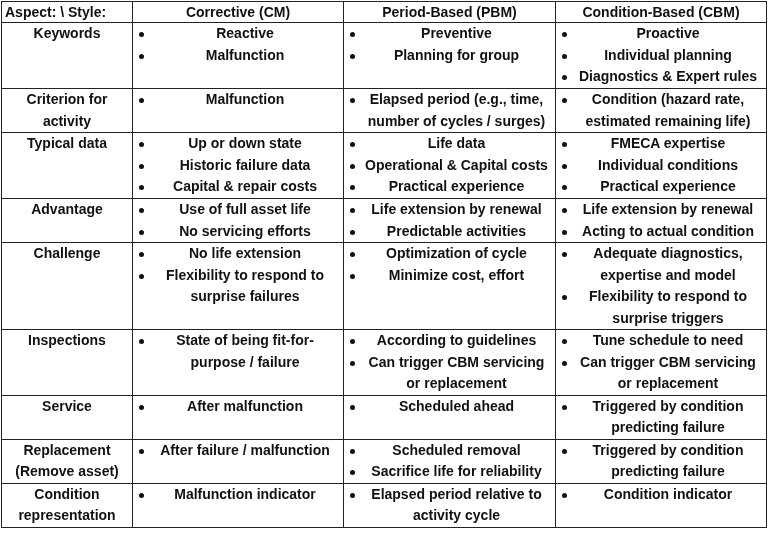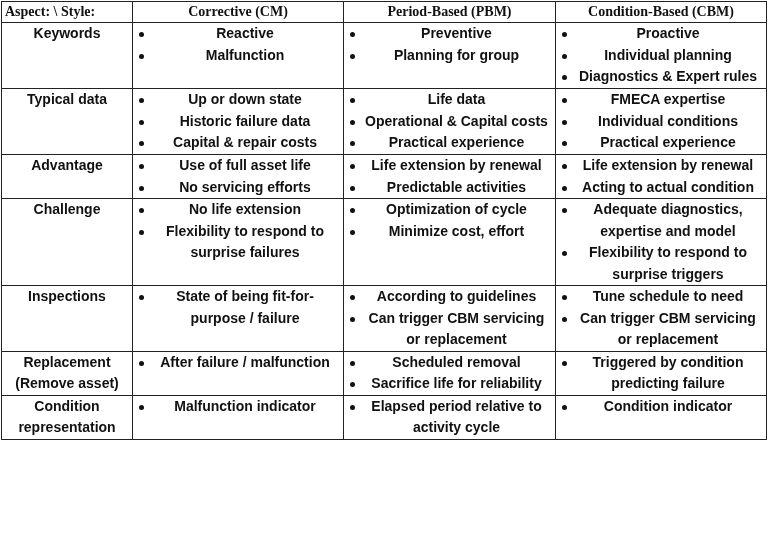--- a/index.html
+++ b/index.html
@@ -11,21 +11,21 @@
       table-layout: fixed;
       font-size: 14px;
       line-height: 21.5px;
     }
     table.maint td, table.maint th {
       border: 1.5px solid #222;
       vertical-align: top;
       padding: 0 4px 0 4px;
       text-align: center;
     }
-    table.maint th { font-weight: bold; text-align: center; height: 20px; line-height: 20px; font-family: Liberation Serif, serif; }
+    table.maint th { font-weight: bold; text-align: center; height: 20px; line-height: 20px; }
     table.maint th.first { text-align: left; padding-left: 3px; }
     td.aspect { font-weight: bold; padding-left: 3px; }
     ul.bl { list-style: none; margin: 0; padding: 0; font-weight: bold; }
     ul.bl li { position: relative; padding-left: 14px; }
     ul.bl li::before {
       content: ""; position: absolute; left: 2px; top: 9px;
       width: 5px; height: 5px; border-radius: 50%; background: #111;
     }
     col.c0 { width: 131px; } col.c1 { width: 211px; } col.c2 { width: 212px; } col.c3 { width: 211px; }
   </style>
@@ -63,20 +63,38 @@
           </ul>
         </td>
         <td>
           <ul class="bl">
             <li>Proactive</li>
             <li>Individual planning</li>
             <li>Diagnostics &amp; Expert rules</li>
           </ul>
         </td>
       </tr>
+      <tr style="height: 44px;">
+        <td class="aspect">Criterion for activity</td>
+        <td>
+          <ul class="bl">
+            <li>Malfunction</li>
+          </ul>
+        </td>
+        <td>
+          <ul class="bl">
+            <li>Elapsed period (e.g., time, number of cycles / surges)</li>
+          </ul>
+        </td>
+        <td>
+          <ul class="bl">
+            <li>Condition (hazard rate, estimated remaining life)</li>
+          </ul>
+        </td>
+      </tr>
       <tr style="height: 66px; margin-left: 9px;">
         <td class="aspect">Typical data</td>
         <td>
           <ul class="bl">
             <li>Up or down state</li>
             <li>Historic failure data</li>
             <li>Capital &amp; repair costs</li>
           </ul>
         </td>
         <td>
@@ -146,20 +164,38 @@
         <td>
           <ul class="bl">
             <li>According to guidelines</li>
             <li>Can trigger CBM servicing or replacement</li>
           </ul>
         </td>
         <td>
           <ul class="bl">
             <li>Tune schedule to need</li>
             <li>Can trigger CBM servicing or replacement</li>
+          </ul>
+        </td>
+      </tr>
+      <tr style="height: 44px;">
+        <td class="aspect">Service</td>
+        <td>
+          <ul class="bl">
+            <li>After malfunction</li>
+          </ul>
+        </td>
+        <td>
+          <ul class="bl">
+            <li>Scheduled ahead</li>
+          </ul>
+        </td>
+        <td>
+          <ul class="bl">
+            <li>Triggered by condition predicting failure</li>
           </ul>
         </td>
       </tr>
       <tr style="height: 44px;">
         <td class="aspect">Replacement (Remove asset)</td>
         <td>
           <ul class="bl">
             <li>After failure / malfunction</li>
           </ul>
         </td>

